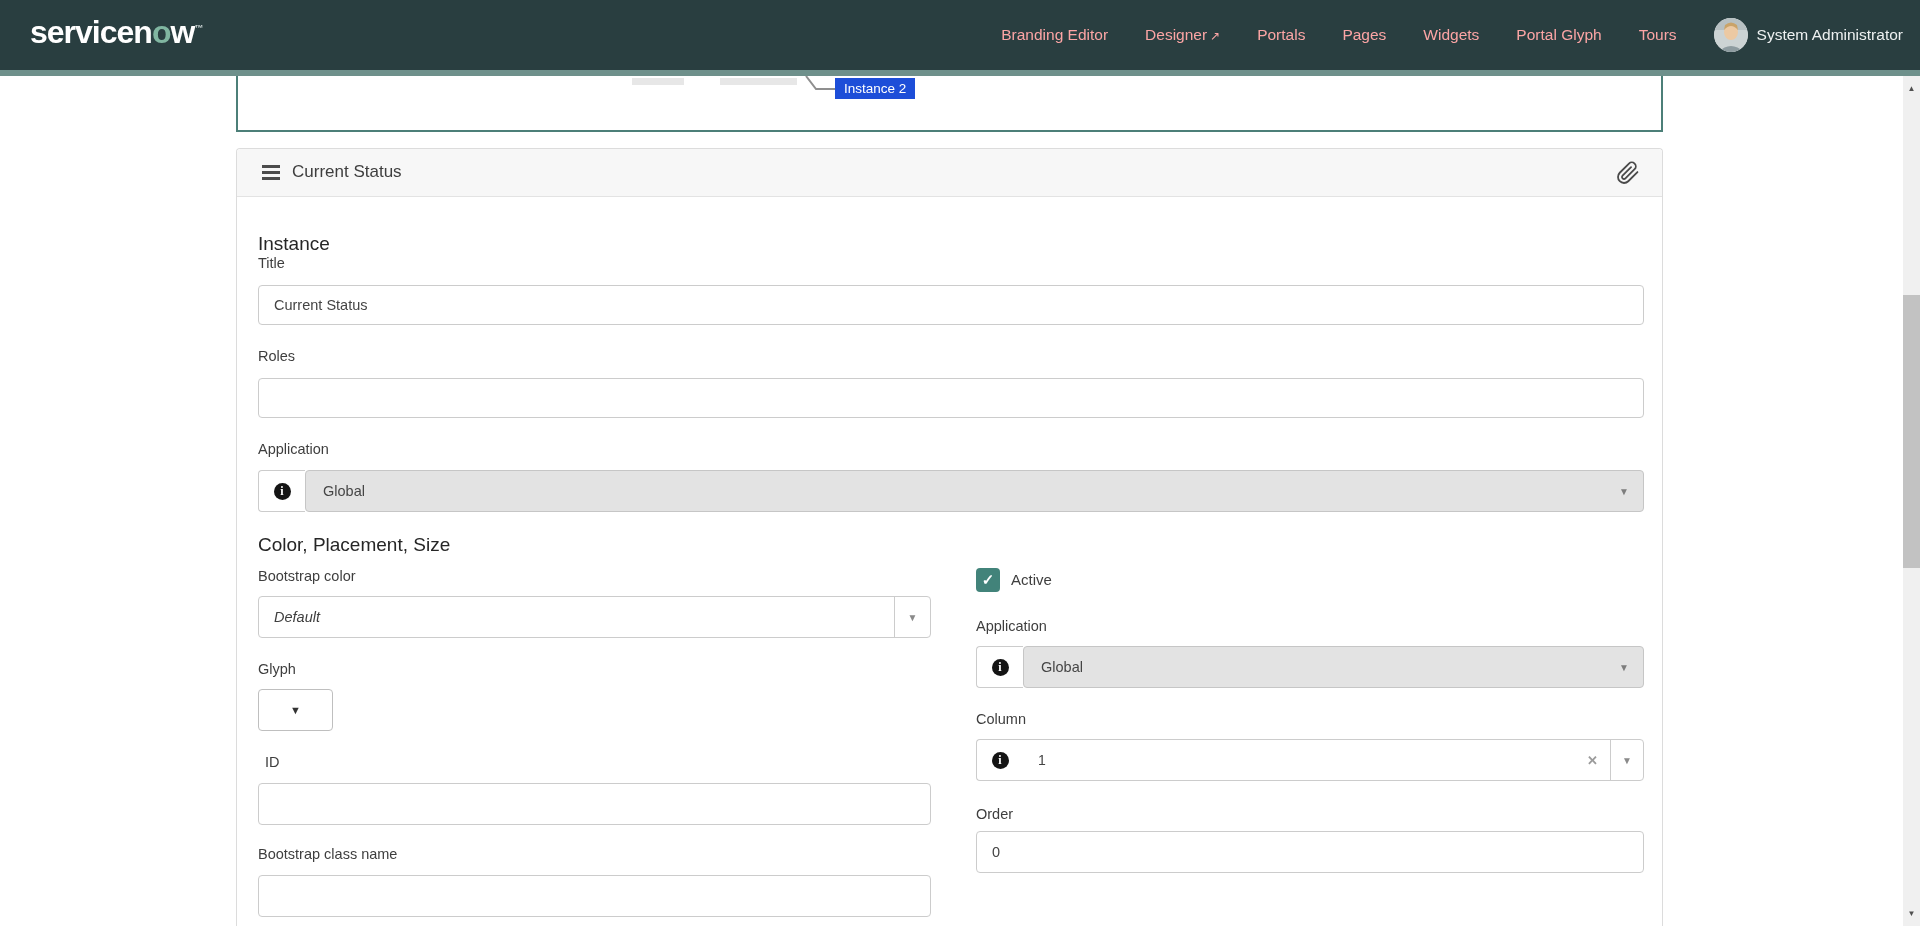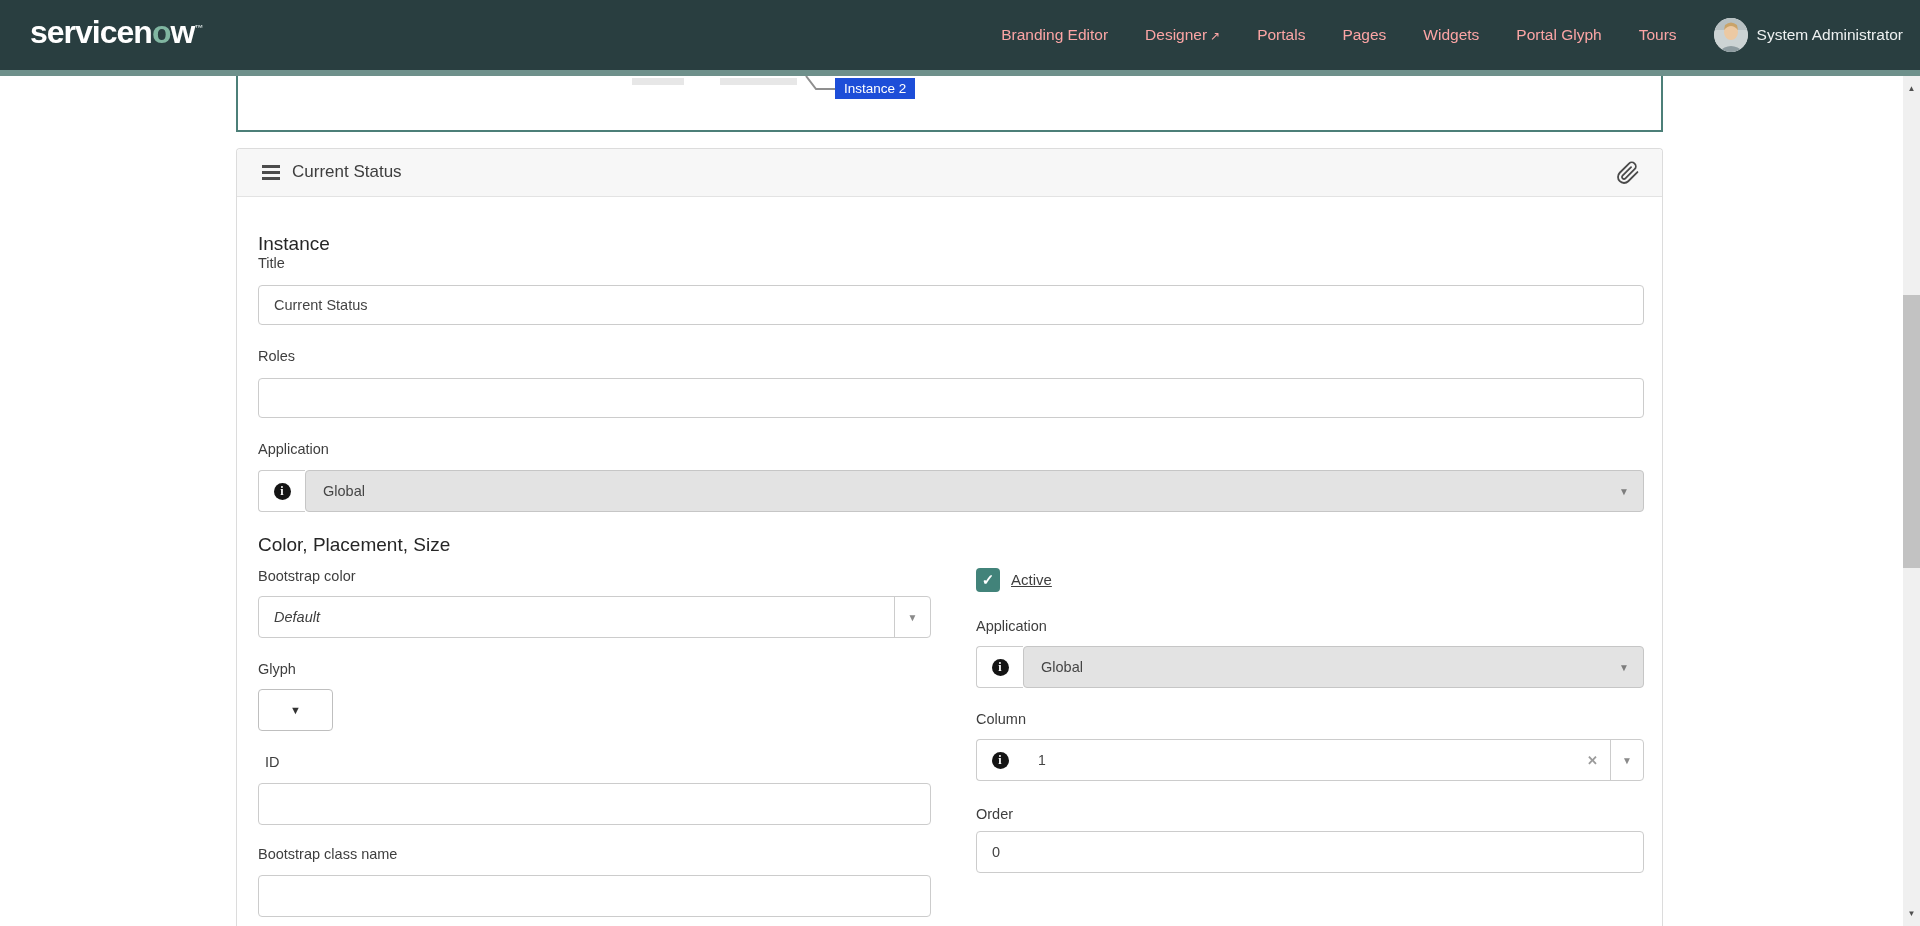--- a/index.html
+++ b/index.html
@@ -171,21 +171,21 @@
 
     <label class="f-label" style="left:28px; top:605px;">ID</label>
     <input class="t-input" style="left: 21px; top: 634px; width: 673px; height: 42px;" value="">
 
     <label class="f-label" style="left:21px; top:697px;">Bootstrap class name</label>
     <input class="t-input" style="left: 21px; top: 726px; width: 673px; height: 42px;" value="">
 
     <span class="checkbox" style="left:739px; top:419px;">
         <span>✓</span>
       </span>
-    <label class="f-label" style="left:774px; top:422px; font-size:15px;text-decoration:underline;">Active</label>
+    <label class="f-label" style="left:774px; top:422px; font-size:15px;">Active</label>
 
     <label class="f-label" style="left:739px; top:469px;">Application</label>
     <div class="igroup" style="left:739px; top:497px; width:668px;">
       <span class="addon">
           <span class="info-icon">i</span>
         </span>
       <div class="dis-select">
         <span>Global</span>
         <span class="caret">▼</span>
       </div>

